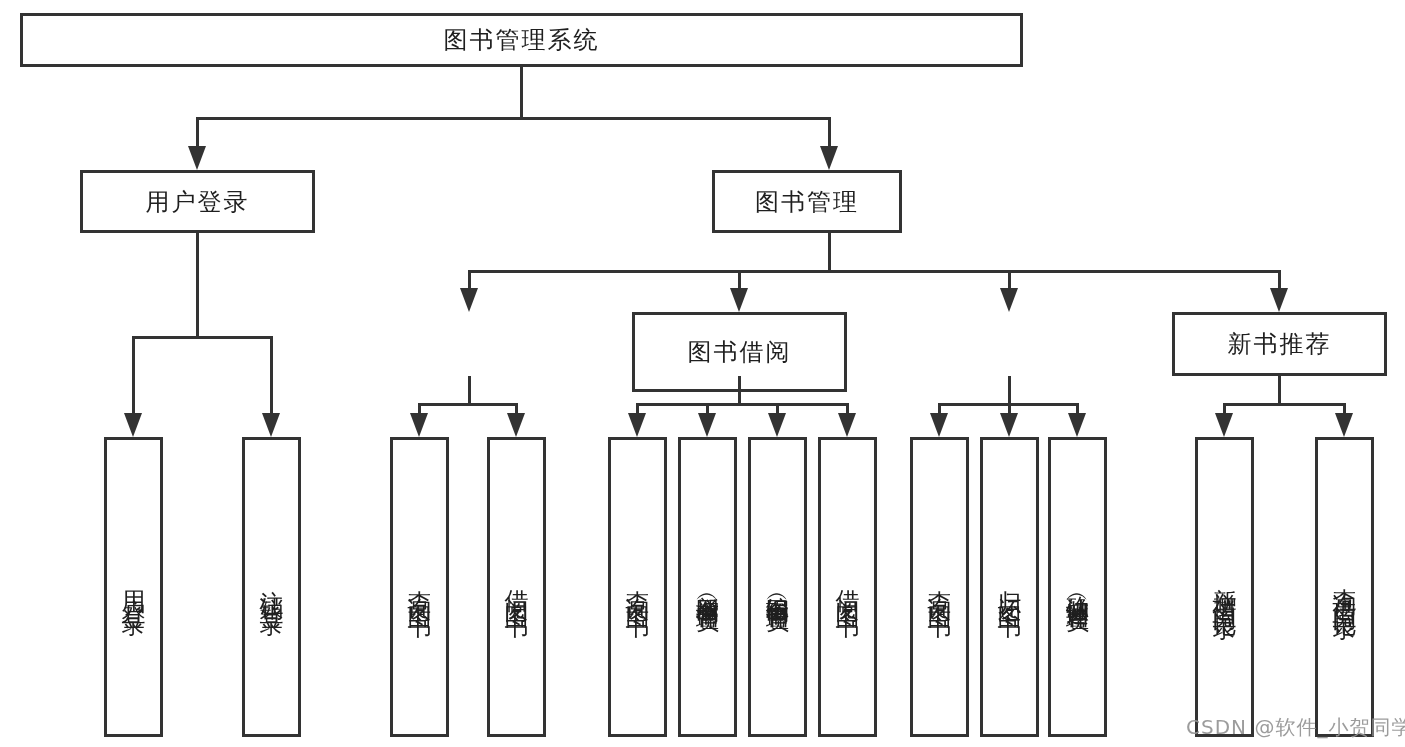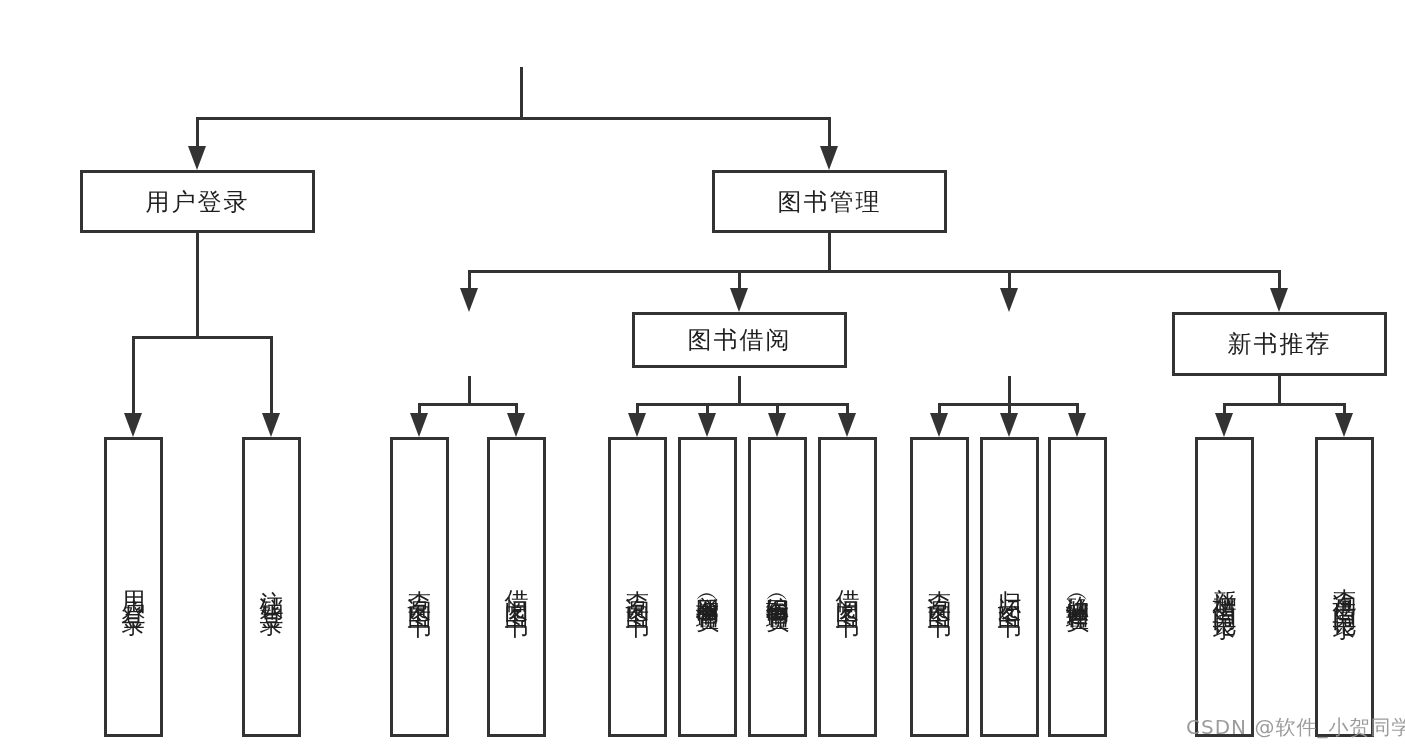--- a/index.html
+++ b/index.html
@@ -30,50 +30,51 @@
   .watermark{
     position:absolute;left:1186px;top:714px;z-index:5;
     font-size:20px;letter-spacing:1px;color:rgba(148,148,148,0.92);white-space:nowrap;
   }
 </style>
 </head>
 <body>
 
 <div class="canvas">
 
+  <div class="hbox" style="left:20px;top:13px;width:1003px;height:54px">图书管理系统</div>
 
   <div class="vl" style="left:520px;top:67px;height:52px"></div>
   <div class="hl" style="left:196px;top:117px;width:635px"></div>
   <div class="vl" style="left:196px;top:117px;height:31px"></div>
   <div class="vl" style="left:828px;top:117px;height:31px"></div>
   <div class="arrow" style="left:188px;top:146px"></div>
   <div class="arrow" style="left:820px;top:146px"></div>
 
   <div class="hbox" style="left:80px;top:170px;width:235px;height:63px">用户登录</div>
-  <div class="hbox" style="left:712px;top:170px;width:235px;height:63px">图书管理</div>
+  <div class="hbox" style="left:712px;top:170px;width:190px;height:63px">图书管理</div>
 
   <div class="vl" style="left:196px;top:233px;height:105px"></div>
   <div class="hl" style="left:132px;top:336px;width:141px"></div>
   <div class="vl" style="left:132px;top:336px;height:78px"></div>
   <div class="vl" style="left:270px;top:336px;height:78px"></div>
   <div class="arrow" style="left:124px;top:413px"></div>
   <div class="arrow" style="left:262px;top:413px"></div>
 
   <div class="vl" style="left:828px;top:233px;height:40px"></div>
   <div class="hl" style="left:468px;top:270px;width:813px"></div>
   <div class="vl" style="left:468px;top:270px;height:20px"></div>
   <div class="vl" style="left:738px;top:270px;height:20px"></div>
   <div class="vl" style="left:1008px;top:270px;height:20px"></div>
   <div class="vl" style="left:1278px;top:270px;height:20px"></div>
   <div class="arrow" style="left:460px;top:288px"></div>
   <div class="arrow" style="left:730px;top:288px"></div>
   <div class="arrow" style="left:1000px;top:288px"></div>
   <div class="arrow" style="left:1270px;top:288px"></div>
 
-  <div class="hbox" style="left:632px;top:312px;width:215px;height:56px">图书借阅</div>
+  <div class="hbox" style="left:632px;top:312px;width:215px;height:80px">图书借阅</div>
   <div class="hbox" style="left:1172px;top:312px;width:215px;height:64px">新书推荐</div>
 
   <div class="vl" style="left:468px;top:376px;height:30px"></div>
   <div class="hl" style="left:418px;top:403px;width:100px"></div>
   <div class="vl" style="left:418px;top:403px;height:12px"></div>
   <div class="vl" style="left:515px;top:403px;height:12px"></div>
   <div class="arrow" style="left:410px;top:413px"></div>
   <div class="arrow" style="left:507px;top:413px"></div>
 
   <div class="vl" style="left:738px;top:376px;height:30px"></div>

